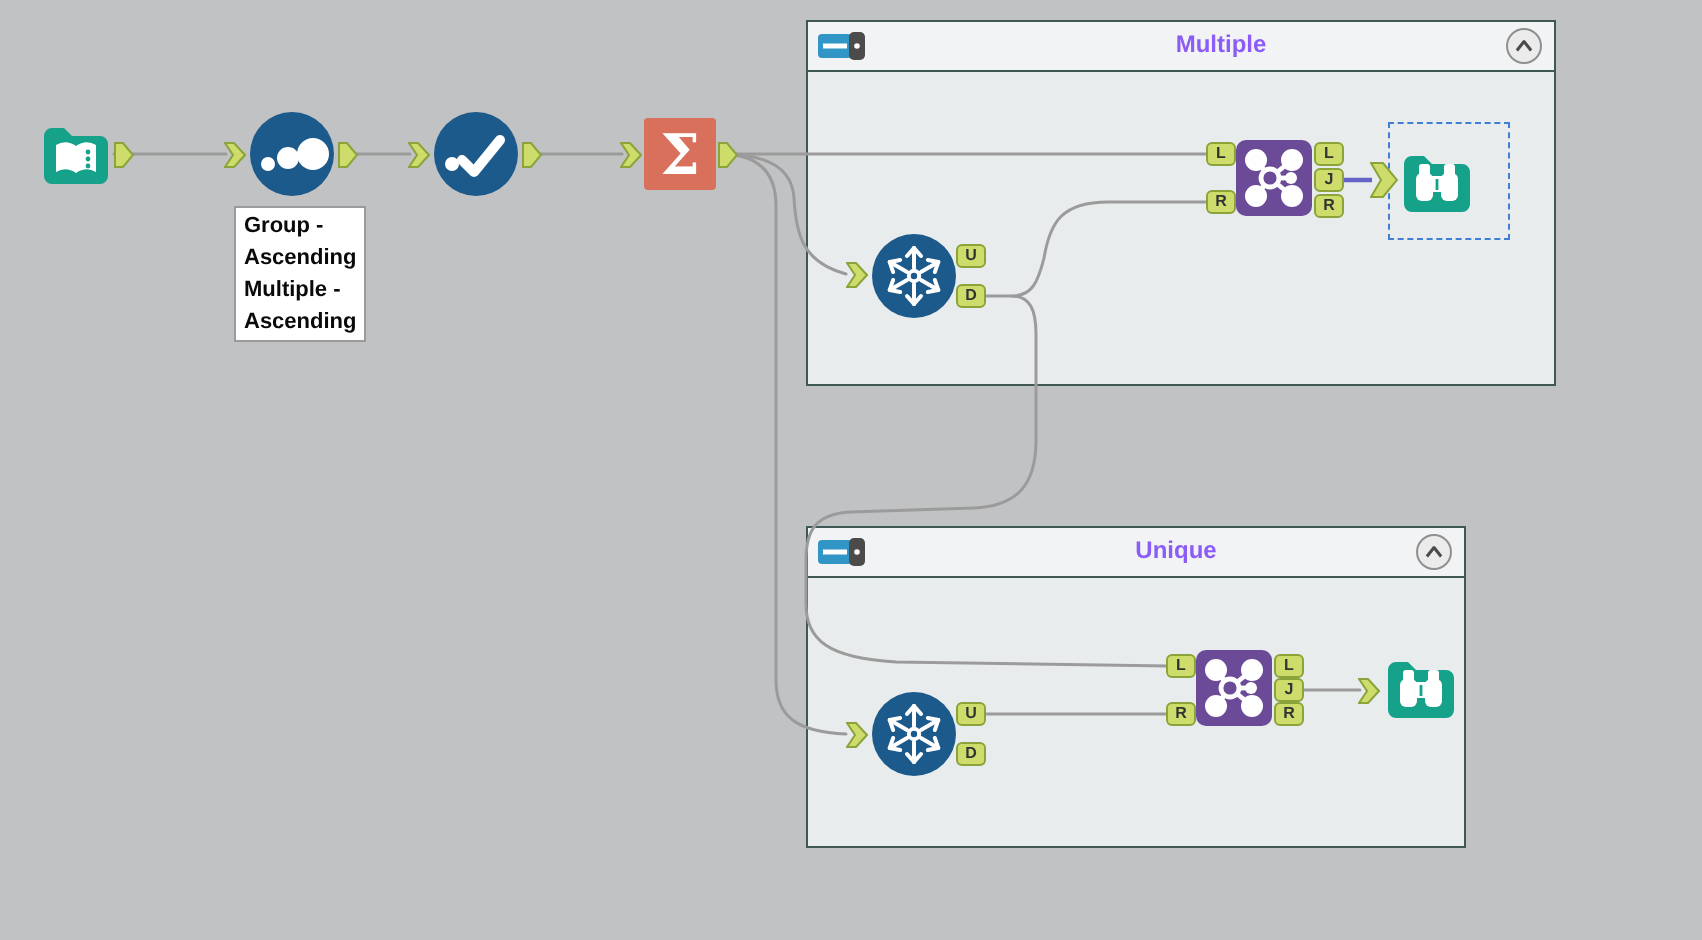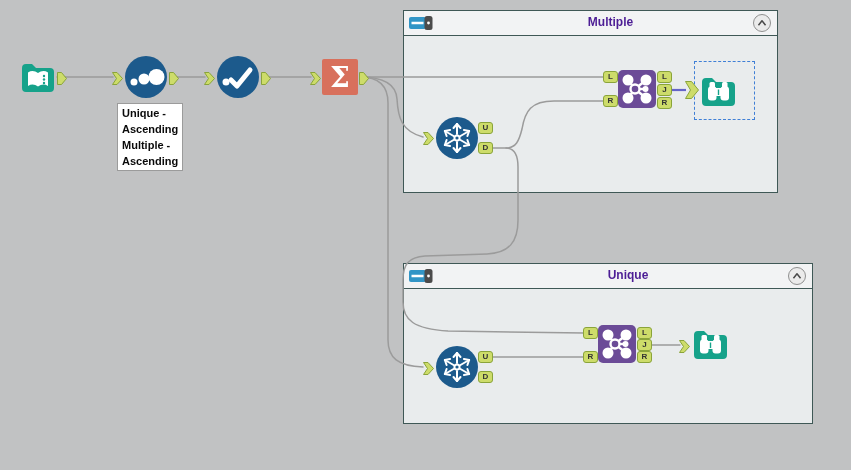--- a/index.html
+++ b/index.html
@@ -2,21 +2,21 @@
 <html><head>
 <meta charset="utf-8">
 <style>
   html,body{margin:0;padding:0;}
   body{font-family:"Liberation Sans",sans-serif;}
   .canvas{position:relative;width:851px;height:470px;background:#c1c2c3;overflow:hidden;}
 
   
   .tool-container{position:absolute;background:#e9eced;border:1px solid #3f5856;box-sizing:border-box;}
   .tc-header{position:relative;height:24px;background:#f2f3f4;border-bottom:1px solid #3f5856;}
-  .tc-title{position:absolute;left:0;right:0;top:4px;text-align:center;font-size:12px;font-weight:bold;color:#4c1d95;padding-left:40px;}
+  .tc-title{position:absolute;left:0;right:0;top:4px;text-align:center;font-size:12px;font-weight:bold;color:#8b5cf6;padding-left:40px;}
   .tc-toggle{position:absolute;left:5px;top:5px;width:25px;height:14px;}
   .tc-collapse{position:absolute;right:6px;top:3px;width:18px;height:18px;border:1px solid #8f8f8f;border-radius:50%;
                background:#ebebeb;padding:0;display:flex;align-items:center;justify-content:center;cursor:pointer;}
 
   
   .wires{position:absolute;left:0;top:0;z-index:5;pointer-events:none;}
   .wires path{pointer-events:stroke;}
   .wire{stroke:#9b9b9b;stroke-width:1.5;fill:none;stroke-linecap:round;}
   .wire-sel{stroke:#6464c8;stroke-width:2.2;fill:none;}
 
@@ -50,21 +50,21 @@
       </span>
       <span class="tc-title">Multiple</span>
       <button class="tc-collapse">
         <svg width="16" height="16" viewBox="0 0 18 18">
           <polyline points="5,11.5 9,6.5 13,11.5" fill="none" stroke="#4a4a4a" stroke-width="1.7" stroke-linejoin="round"></polyline>
         </svg>
       </button>
     </div>
   </div>
 
-  <div class="tool-container" style="left:403px;top:263px;width:410px;height:161px;">
+  <div class="tool-container" style="left:403px;top:263px;width:330px;height:161px;">
     <div class="tc-header">
       <span class="tc-toggle">
         <svg width="25" height="14" viewBox="0 0 25 14">
           <rect x="0" y="1" width="17" height="12" rx="2" fill="#3195c6"></rect>
           <line x1="2.5" y1="7" x2="14.5" y2="7" stroke="#ffffff" stroke-width="2.5"></line>
           <rect x="15.5" y="0" width="8" height="14" rx="2.5" fill="#4b4b4b"></rect>
           <circle cx="19.5" cy="7" r="1.4" fill="#ffffff"></circle>
         </svg>
       </span>
       <span class="tc-title">Unique</span>
@@ -119,21 +119,21 @@
       <circle cx="32.5" cy="22" r="8" fill="#ffffff"></circle>
     </svg>
   </div>
   <span class="anchor" style="left:169px;top:71px;">
     <svg width="10" height="13" viewBox="0 0 10 13">
         <path d="M.5 .5 h4 l5 6 l-5 6 h-4 z" fill="#cddc6a" stroke="#8aa43a"></path>
       </svg>
   </span>
 
   <div class="annotation" style="left:117px;top:103px;">
-    <div>Unique -</div>
+    <div>Group -</div>
     <div>Ascending</div>
     <div>Multiple -</div>
     <div>Ascending</div>
   </div>
 
   <span class="anchor" style="left:204px;top:71px;">
     <svg width="11" height="13" viewBox="0 0 11 13">
         <path d="M.5 .5 h4.5 l5.5 6 l-5.5 6 h-4.5 l4 -6 z" fill="#cddc6a" stroke="#8aa43a"></path>
       </svg>
   </span>

